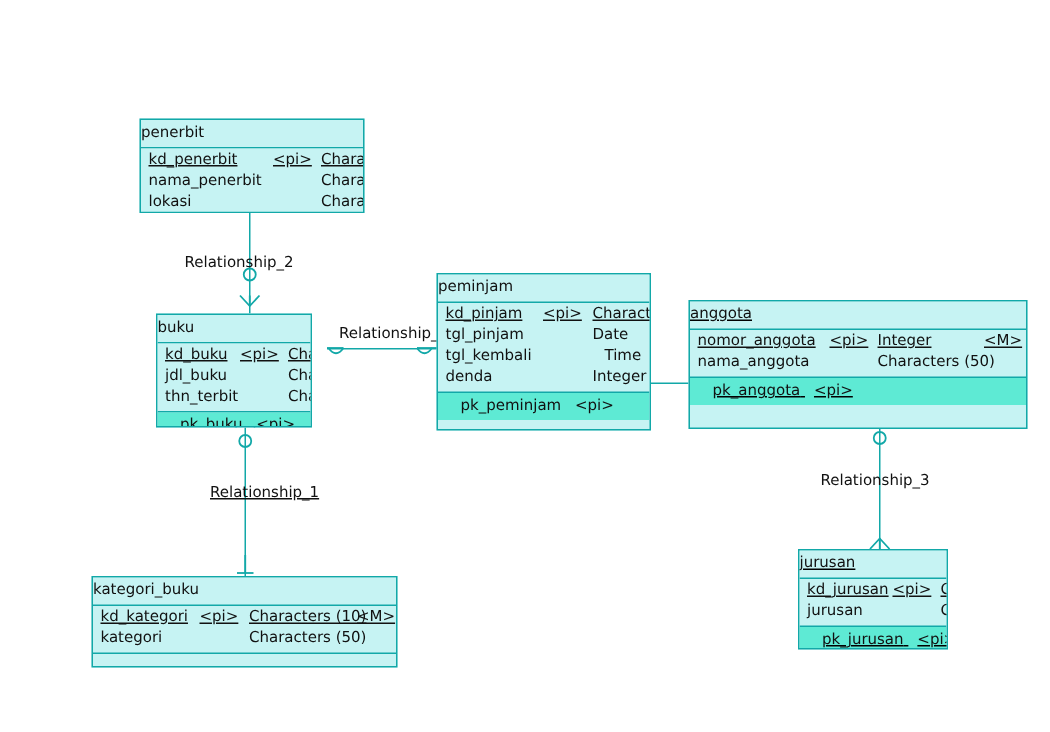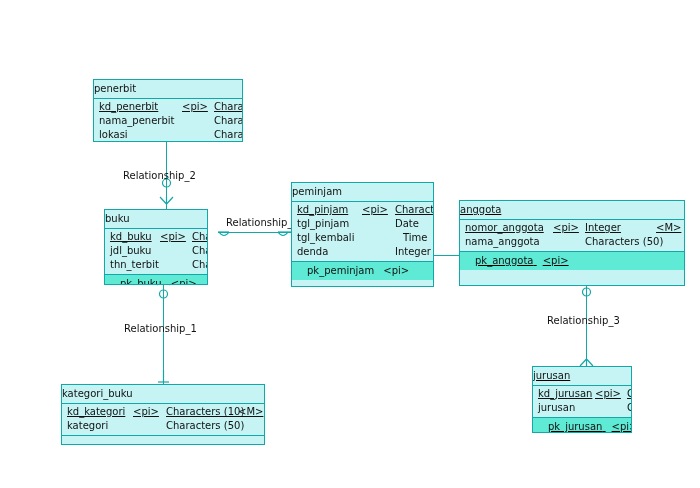--- a/index.html
+++ b/index.html
@@ -138,21 +138,21 @@
   <svg class="sym" style="left:577px; top:283px;" width="20" height="20" viewBox="0 0 20 20">
     <circle cx="9.5" cy="9" r="4" fill="none" stroke="#12a8a8" stroke-width="1.2"></circle>
   </svg>
 
   <svg class="sym" style="left:577px; top:352px;" width="20" height="18" viewBox="0 0 20 18">
     <path d="M3 14 L9.5 7 L16 14" fill="none" stroke="#12a8a8" stroke-width="1.2"></path>
     <path d="M9.5 14 L9.5 7" stroke="#12a8a8" stroke-width="1.2"></path>
   </svg>
 
   <div class="rel-label" style="left:123px; top:170px;">Relationship_2</div>
-  <div class="rel-label" style="left:124px; top:323px;">Relationship_1</div>
+  <div class="rel-label" style="left:140px; top:323px;text-decoration:underline;">Relationship_1</div>
   <div class="rel-label" style="left:226px; top:217px; z-index:2;">Relationship_4</div>
   <div class="rel-label" style="left:547px; top:315px;">Relationship_3</div>
 
   <div class="entity" style="left:93px; top:79px; width:150px; height:63px;">
     <div class="entity-title">penerbit</div>
     <div class="attr-section">
       <div class="attr-row">
         <span class="col-name under">kd_penerbit</span>
         <span class="col-pi under" style="left:88px;">&lt;pi&gt;</span>
         <span class="col-type under" style="left:120px;">Charac</span>

